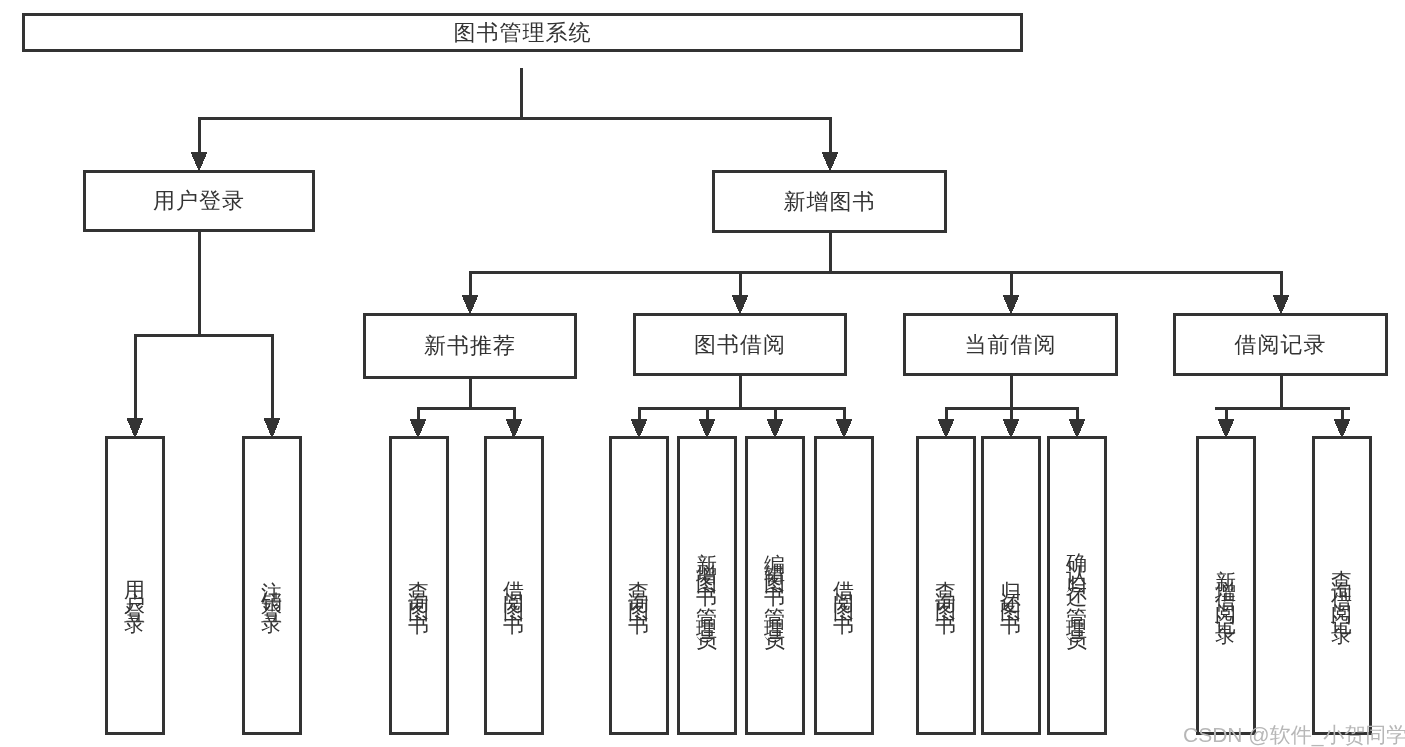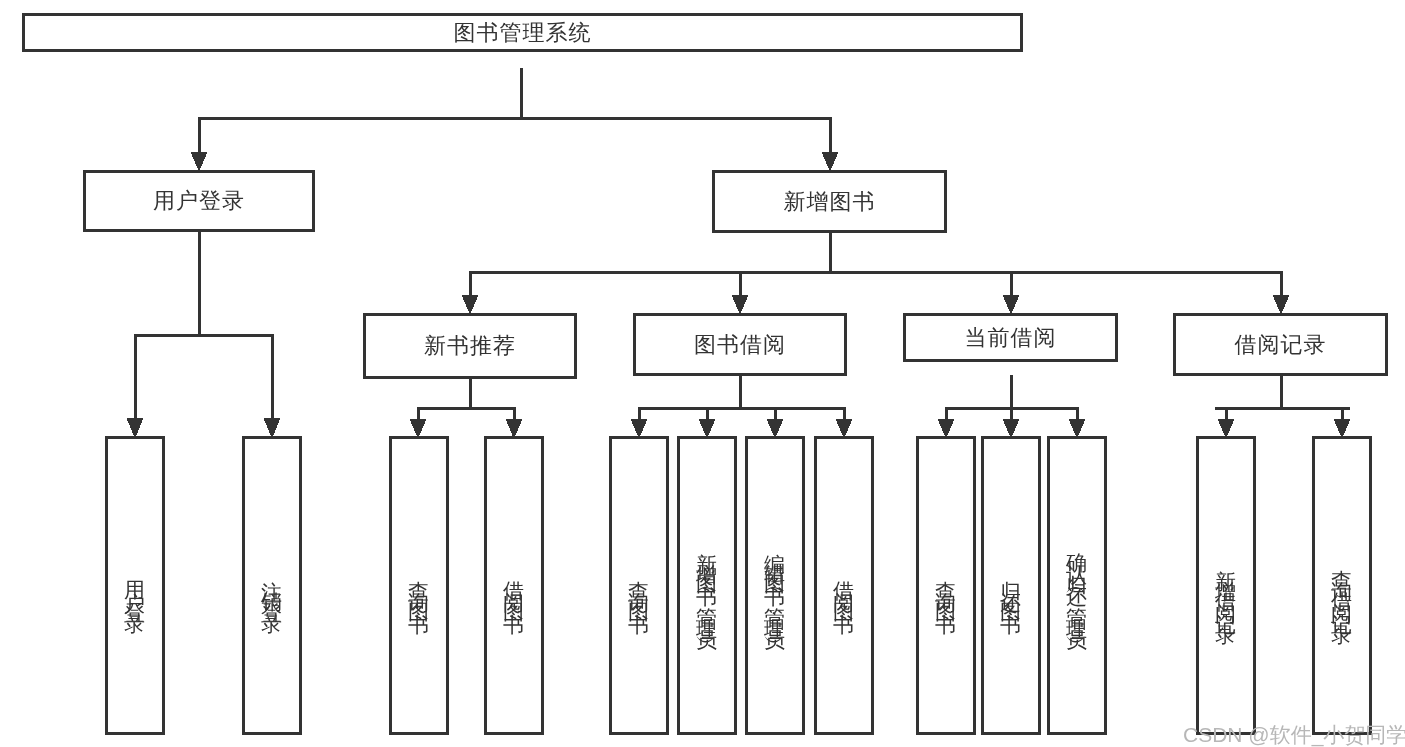--- a/index.html
+++ b/index.html
@@ -129,21 +129,21 @@
   <div class="box h" style="left:712px; top:170px; width:235px; height:63px;">
     <span>新增图书</span>
   </div>
 
   <div class="box h" style="left:363px; top:313px; width:214px; height:66px;">
     <span>新书推荐</span>
   </div>
   <div class="box h" style="left:633px; top:313px; width:214px; height:63px;">
     <span>图书借阅</span>
   </div>
-  <div class="box h" style="left:903px; top:313px; width:215px; height:49px;justify-content:center;">
+  <div class="box h" style="left:903px; top:313px; width:215px; height:63px;justify-content:center;">
     <span>当前借阅</span>
   </div>
   <div class="box h" style="left:1173px; top:313px; width:215px; height:63px;">
     <span>借阅记录</span>
   </div>
 
   <div class="box v" style="left:105px; top:436px; width:60px; height:299px;">
     <span>用户登录</span>
   </div>
   <div class="box v" style="left:242px; top:436px; width:60px; height:299px;">

